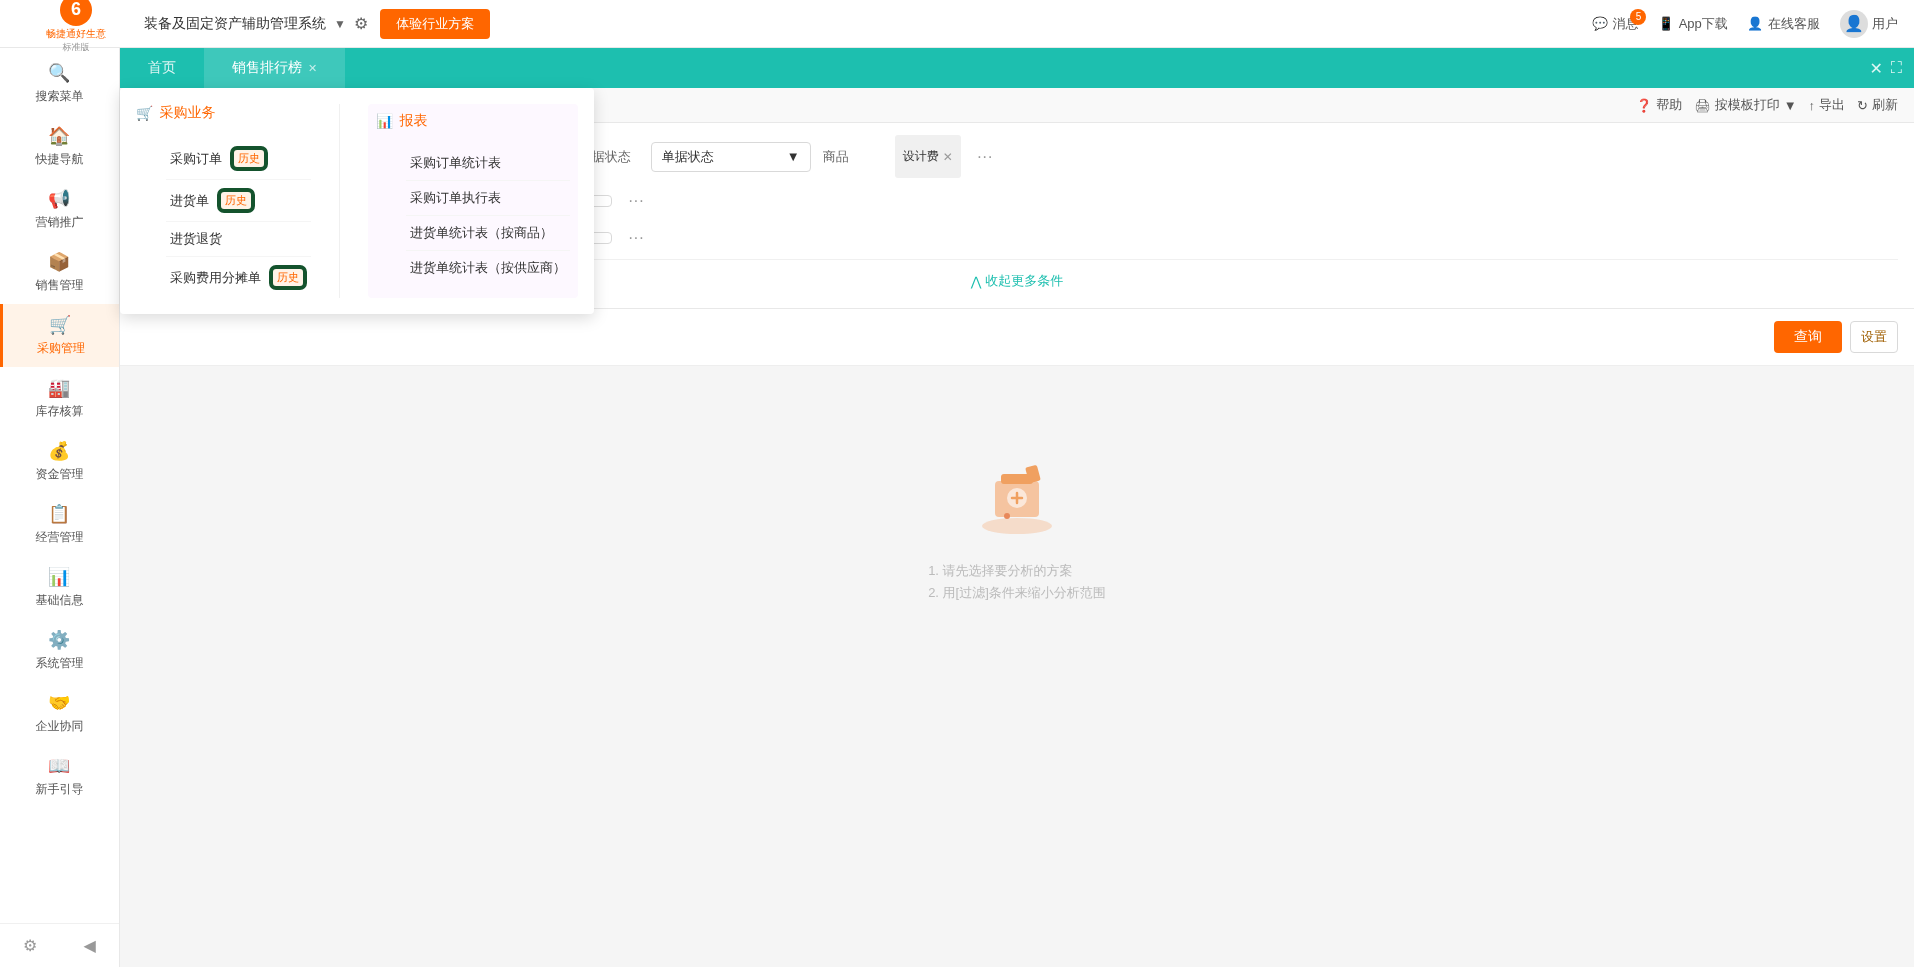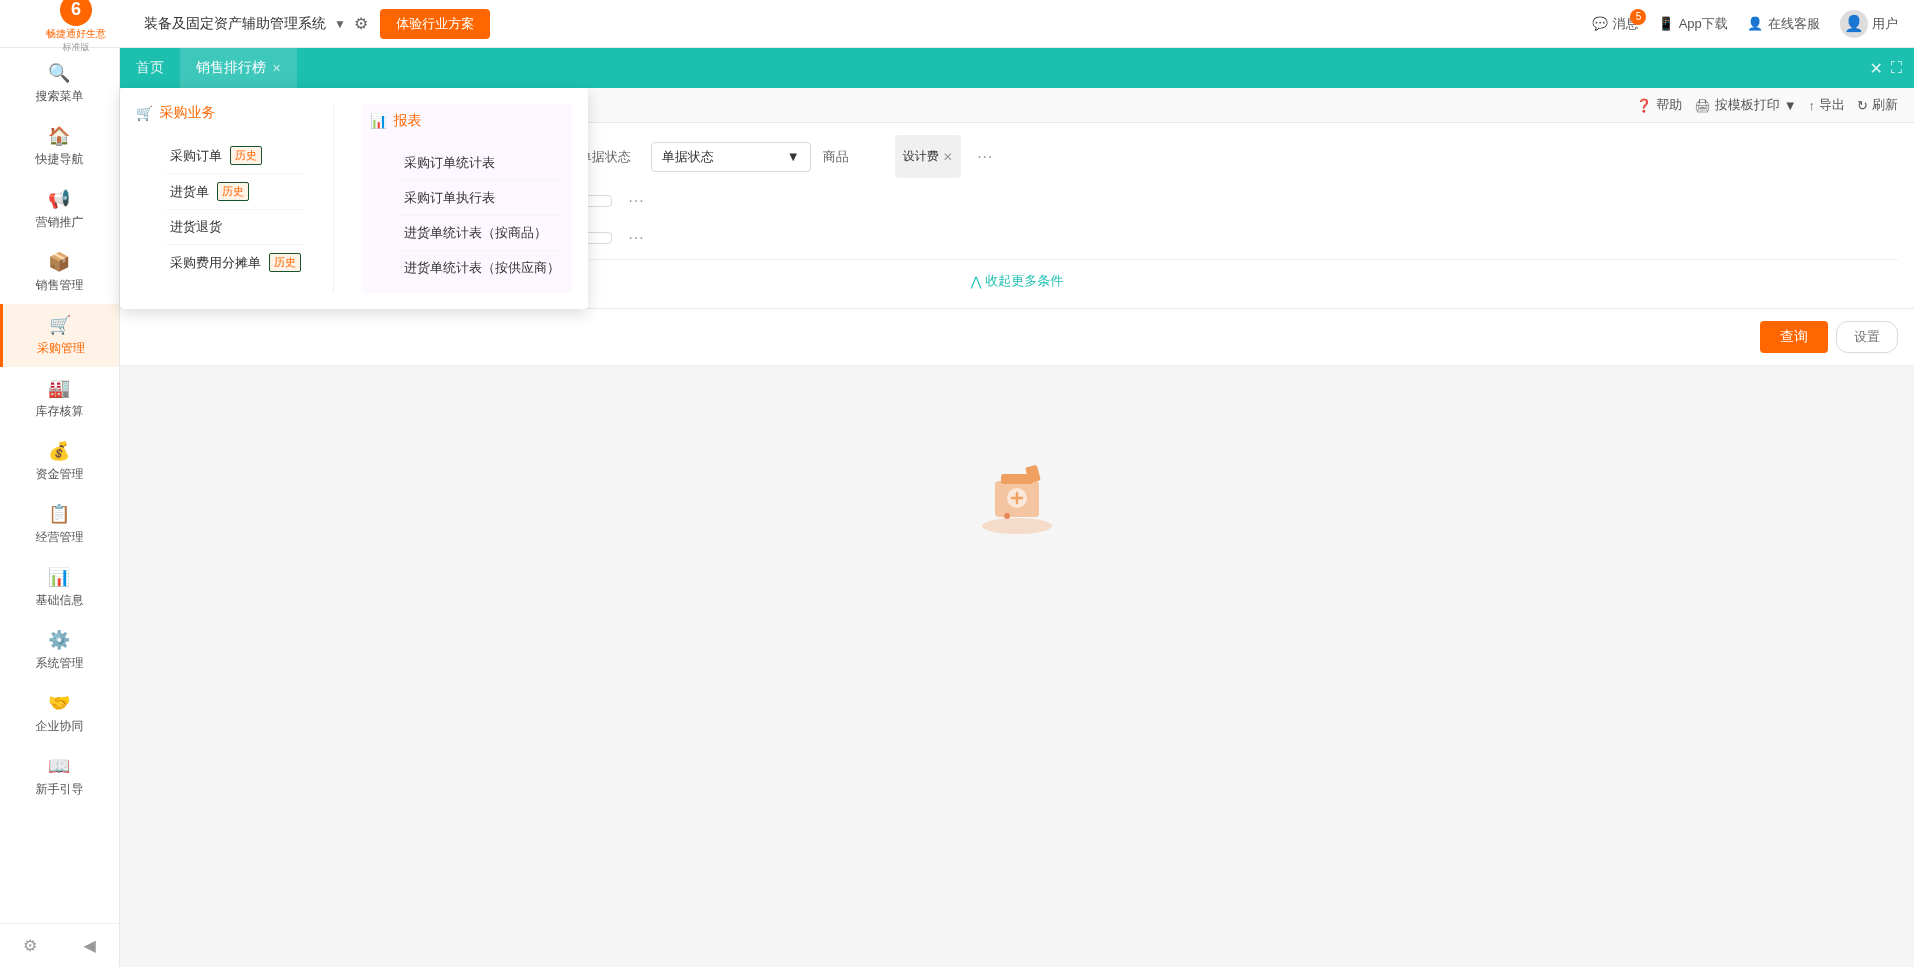--- a/index.html
+++ b/index.html
@@ -99,21 +99,21 @@
       top: 48px;
       left: 120px;
       right: 0;
       height: 40px;
       background: #1dbfaf;
       display: flex;
       align-items: stretch;
       z-index: 99;
     }
     .nav-tab {
-      padding: 0 16px;
+      padding: 0 28px;
       display: flex; align-items: center;
       cursor: pointer;
       color: rgba(255,255,255,0.85);
       font-size: 14px;
       position: relative;
       white-space: nowrap;
     }
     .nav-tab.active {
       background: rgba(255,255,255,0.15);
       color: #fff;
@@ -274,25 +274,25 @@
       color: #fff;
       border: none;
       border-radius: 4px;
       padding: 7px 20px;
       font-size: 14px;
       cursor: pointer;
     }
     .settings-btn {
       background: #fff;
       border: 1px solid #d9d9d9;
-      border-radius: 12px;
-      padding: 6px 17px;
+      border-radius: 4px;
+      padding: 6px 10px;
       font-size: 13px;
       cursor: pointer;
-      color: #737373;
+      color: #a16207;
     }
 
     
     .empty-state {
       display: flex;
       flex-direction: column;
       align-items: center;
       justify-content: center;
       padding: 80px 0;
       color: #999;
@@ -336,22 +336,22 @@
       color: #333;
       font-size: 13px;
       border-bottom: 1px solid #f5f5f5;
       gap: 8px;
       margin-left: 30px;
     }
     .menu-item:last-child { border-bottom: none; }
     .history-tag {
       background: #fff3e8;
       color: #f60;
-      border: 1px solid #14532d;
-      border-radius: 2px;
+      border: 4px solid #14532d;
+      border-radius: 7px;
       font-size: 11px;
       padding: 1px 4px;
     }
     .menu-section-divider {
       width: 1px;
       background: #f0f0f0;
       margin: 0 4px;
     }
   </style>
 </head>
@@ -559,20 +559,26 @@
       <svg width="100" height="100" viewBox="0 0 100 100" xmlns="http://www.w3.org/2000/svg">
         <ellipse cx="50" cy="80" rx="35" ry="8" fill="#f5c4a0" opacity="0.5"></ellipse>
         <rect x="28" y="35" width="44" height="36" rx="4" fill="#f5c4a0"></rect>
         <rect x="34" y="28" width="32" height="10" rx="3" fill="#f0a060"></rect>
         <circle cx="50" cy="52" r="10" fill="#fff" opacity="0.6"></circle>
         <path d="M45 52 L55 52 M50 47 L50 57" stroke="#f0a060" stroke-width="2.5" stroke-linecap="round"></path>
         <circle cx="40" cy="70" r="3" fill="#e8885a"></circle>
         <rect x="60" y="20" width="12" height="16" rx="2" fill="#f0a060" transform="rotate(-15 66 28)"></rect>
       </svg>
     </div>
+    <div class="empty-text">
+      <ol>
+        <li>请先选择要分析的方案</li>
+        <li>用[过滤]条件来缩小分析范围</li>
+      </ol>
+    </div>
   </div>
 </div>
 
 <div class="dropdown-menu">
 
   <div class="menu-section">
     <div class="menu-section-title">
       <span>🛒</span>
       <span>采购业务</span>
     </div>

